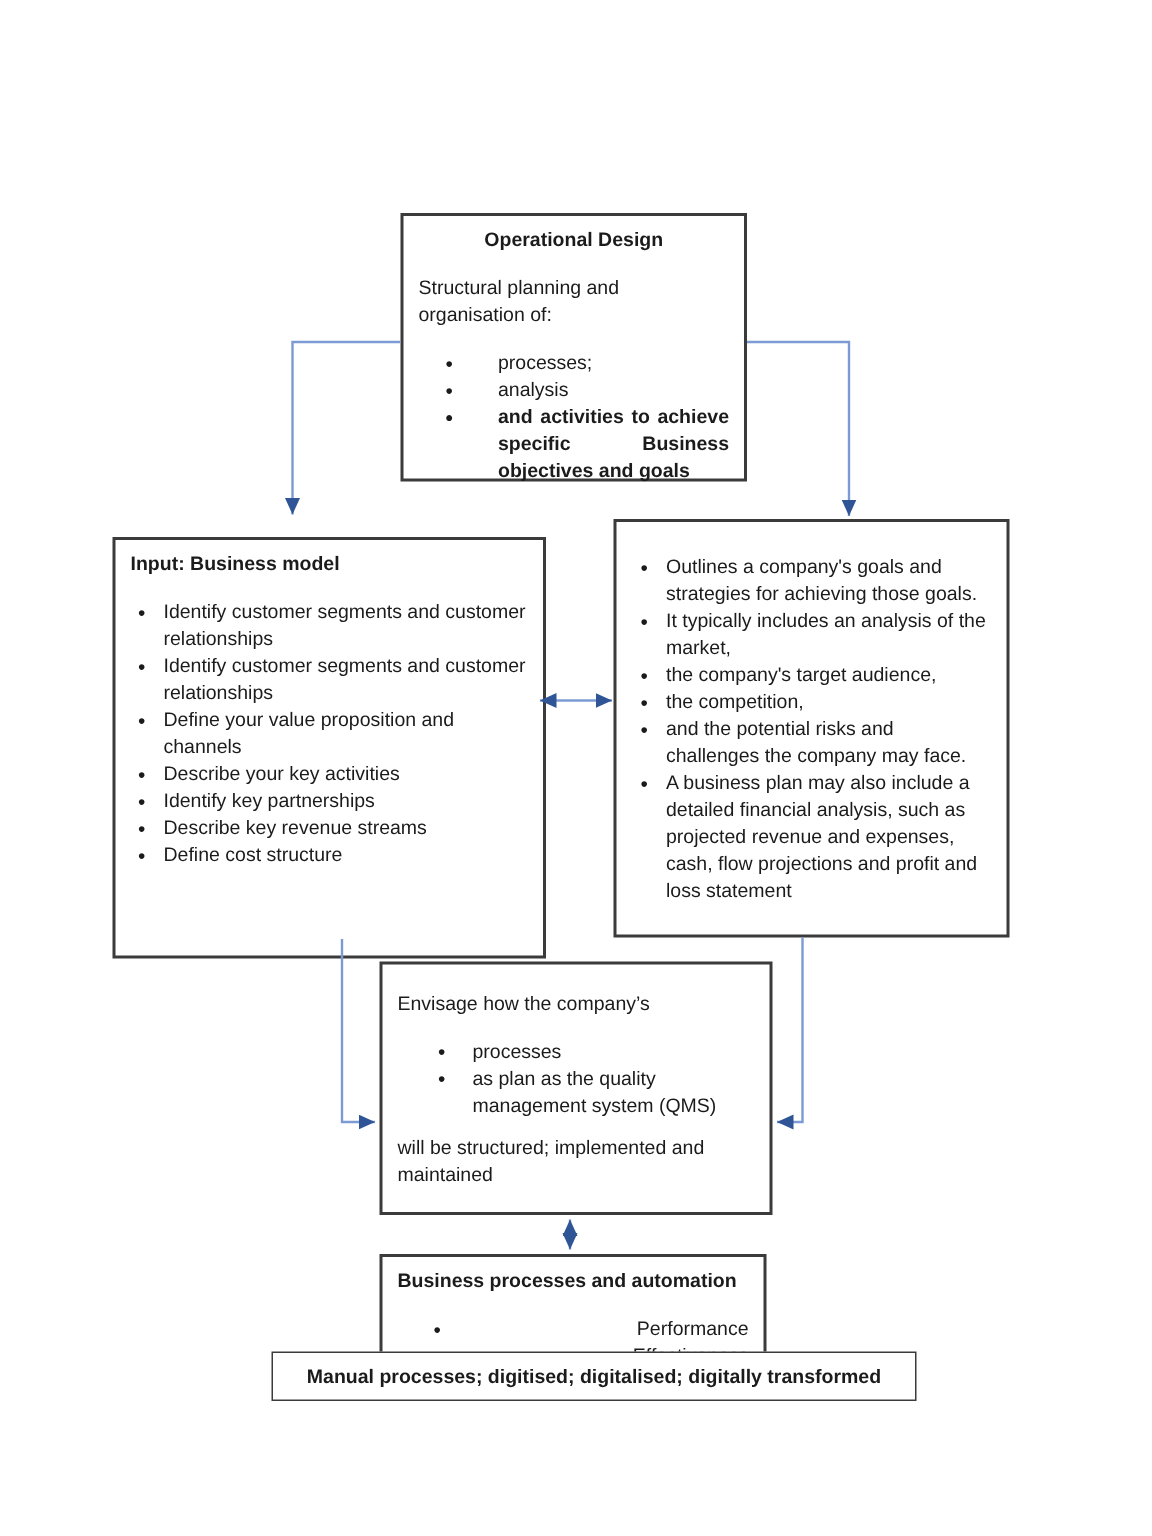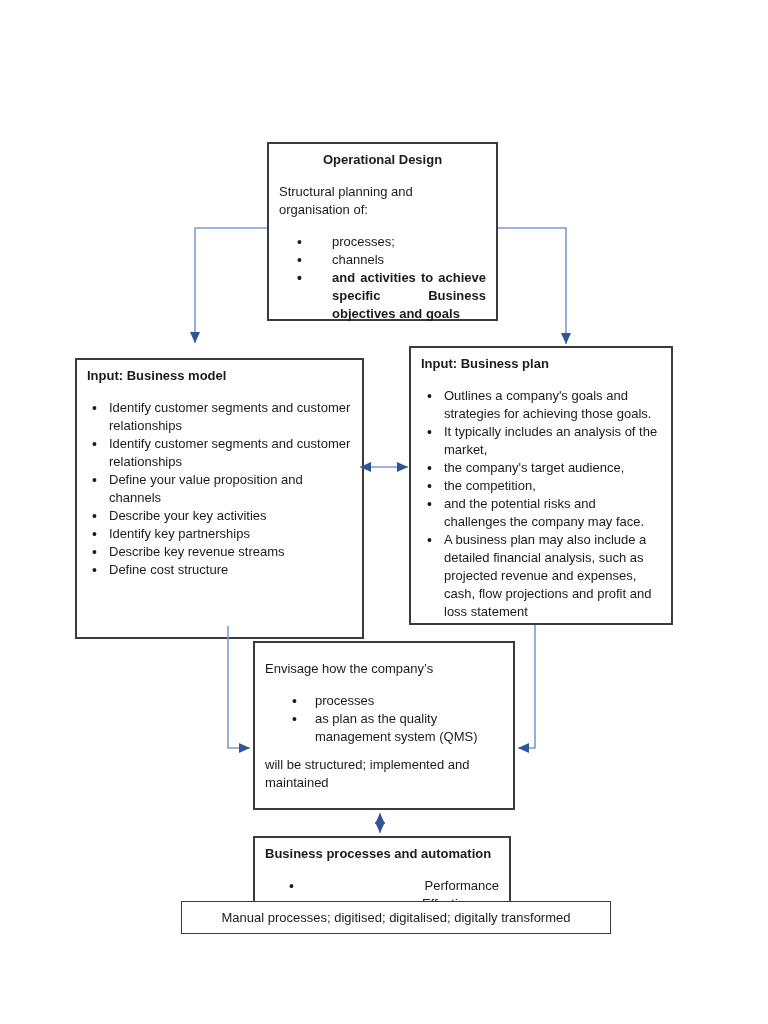--- a/index.html
+++ b/index.html
@@ -61,20 +61,21 @@
   #box-operational{left:267px;top:142px;width:231px;height:179px;}
   #box-model{left:75px;top:358px;width:289px;height:281px;}
   #box-plan{left:409px;top:346px;width:264px;height:279px;}
   #box-operating{left:253px;top:641px;width:262px;height:169px;z-index:1;}
   #box-processes{left:253px;top:836px;width:258px;height:72px;z-index:2;}
   #box-strip{
     left:181px;top:901px;width:430px;height:33px;z-index:3;
     border-width:1.5px;
     display:flex;align-items:flex-start;justify-content:center;
     text-align:center;
+    font-weight:bold;
   }
   #connector-layer{
     position:absolute;inset:0;width:768px;height:1024px;
     z-index:4;pointer-events:none;
   }
   .connector{
     fill:none;
     stroke:var(--connector-line);
     stroke-width:1.6;
   }
@@ -83,40 +84,39 @@
 </head>
 <body>
 
 <div class="page">
 
   <div class="box" id="box-operational">
     <div class="box-title title-center">Operational Design</div>
     <div class="para">Structural planning and organisation of:</div>
     <ul class="blist b-top">
       <li>processes;</li>
-      <li>channels</li>
+      <li>analysis</li>
       <li class="justify">and activities to achieve specific Business objectives and goals</li>
     </ul>
   </div>
 
   <div class="box" id="box-model">
     <div class="box-title">Input: Business model</div>
     <ul class="blist b-side">
       <li>Identify customer segments and customer relationships</li>
       <li>Identify customer segments and customer relationships</li>
       <li>Define your value proposition and channels</li>
       <li>Describe your key activities</li>
       <li>Identify key partnerships</li>
       <li>Describe key revenue streams</li>
       <li>Define cost structure</li>
     </ul>
   </div>
 
   <div class="box" id="box-plan">
-    <div class="box-title">Input: Business plan</div>
     <ul class="blist b-side b-right">
       <li>Outlines a company's goals and strategies for achieving those goals.</li>
       <li>It typically includes an analysis of the market,</li>
       <li>the company's target audience,</li>
       <li>the competition,</li>
       <li>and the potential risks and challenges the company may face.</li>
       <li>A business plan may also include a detailed financial analysis, such as projected revenue and expenses, cash, flow projections and profit and loss statement</li>
     </ul>
   </div>
 

